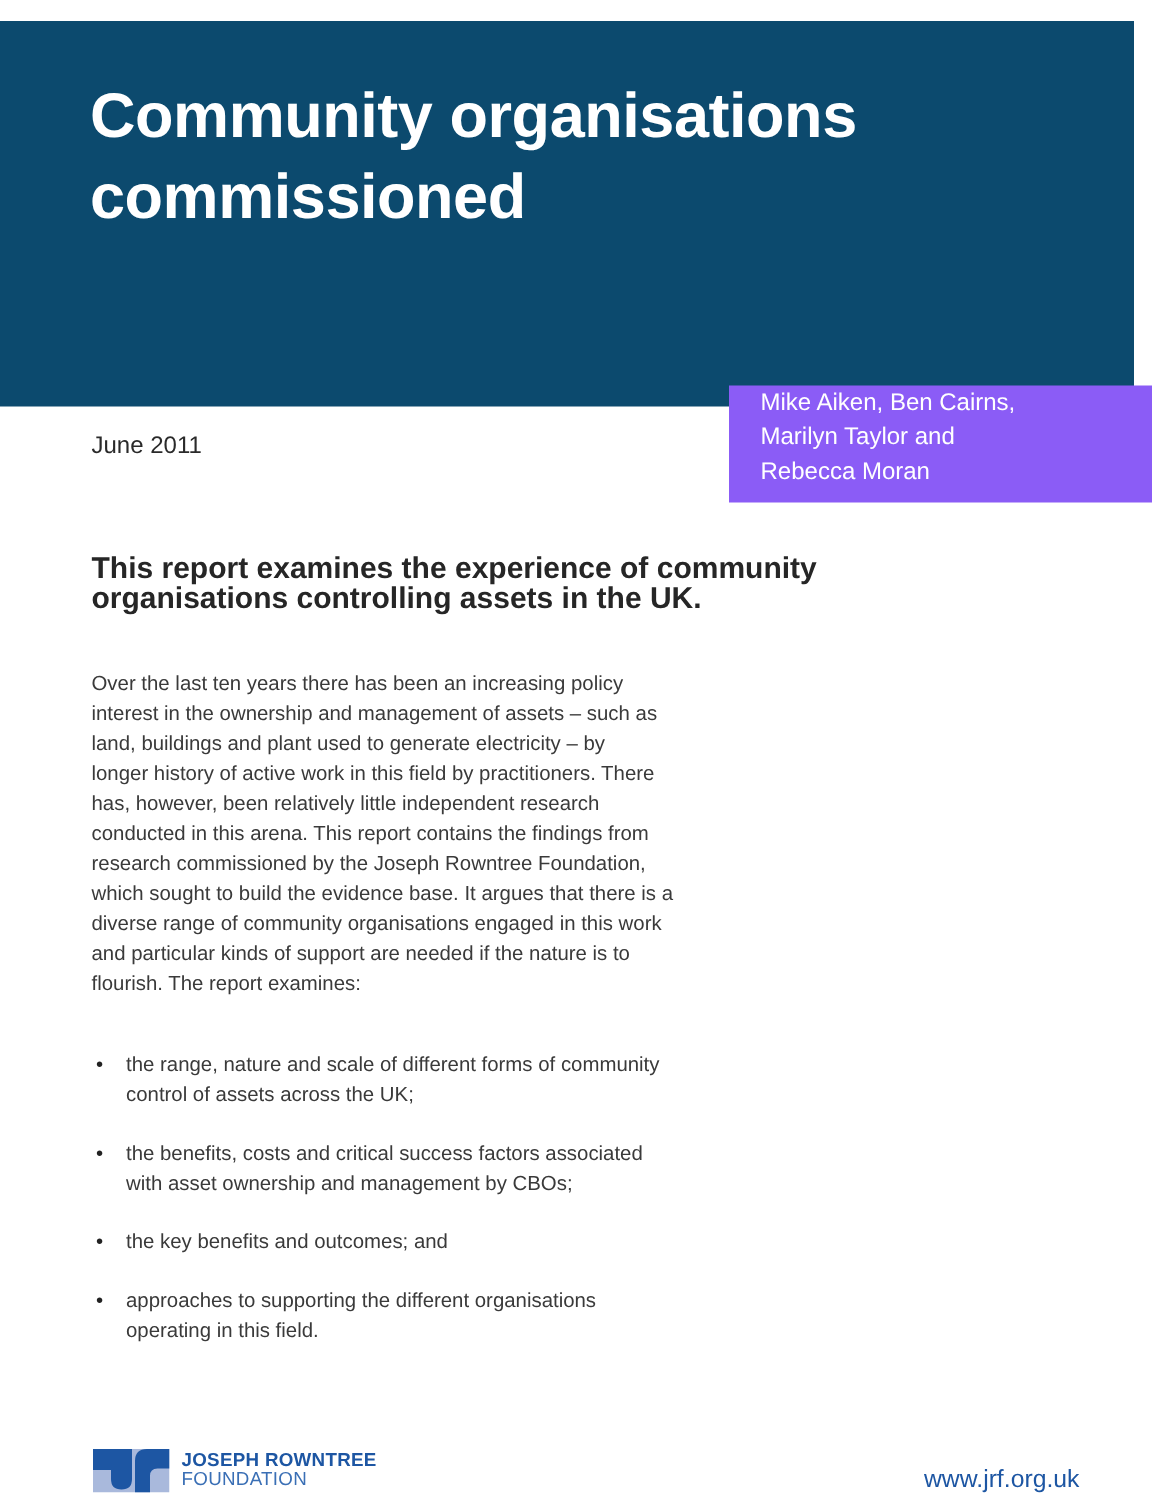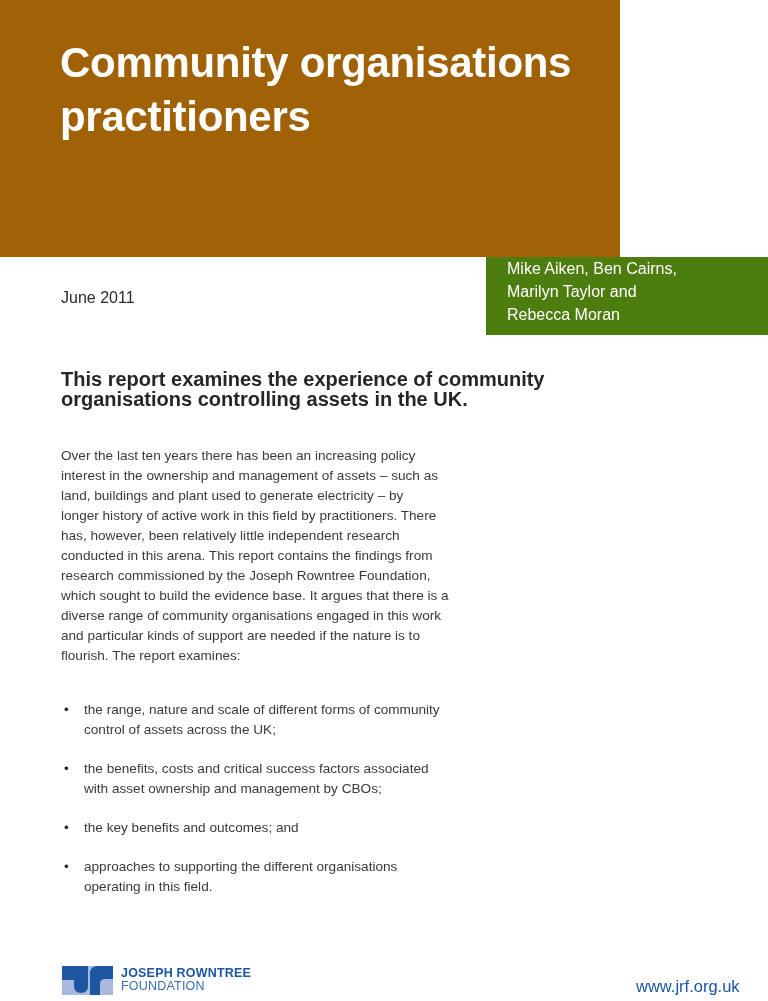--- a/index.html
+++ b/index.html
@@ -9,24 +9,24 @@
     body {
       width: 768px;
       height: 1001px;
       position: relative;
       overflow: hidden;
       background: #ffffff;
       font-family: "Liberation Sans", sans-serif;
     }
     .header {
       position: absolute;
-      left: 0; top: 0;
-      width: 620px;
+      left: 0; top: 14px;
+      width: 756px;
       height: 257px;
-      background: #a16207;
+      background: #0c4a6e;
     }
     .title {
       position: absolute;
       left: 60px;
       top: 36px;
       width: 600px;
       margin: 0;
       font-family: "Liberation Sans", sans-serif;
       font-weight: bold;
       font-size: 42px;
@@ -34,21 +34,21 @@
       color: #ffffff;
       letter-spacing: -0.3px;
     }
     .title .line { display: block; white-space: nowrap; }
     .author-box {
       position: absolute;
       left: 486px;
       top: 257px;
       width: 282px;
       height: 78px;
-      background: #4d7c0f;
+      background: #8b5cf6;
     }
     .authors {
       position: absolute;
       left: 21px;
       top: 0px;
       margin: 0;
       font-size: 16px;
       line-height: 23px;
       color: #ffffff;
     }
@@ -135,35 +135,35 @@
       color: #1d56a3;
       letter-spacing: 0.2px;
     }
     .logo-text .org2 {
       display: block;
       color: #3a6fb5;
       letter-spacing: 0.2px;
     }
     .url {
       position: absolute;
-      left: 636px;
+      left: 616px;
       top: 977px;
       font-size: 16.5px;
       color: #1d56a3;
       white-space: nowrap;
       text-decoration: none;
     }
   </style>
 </head>
 <body>
 
 <div class="header">
   <h1 class="title">
     <span class="line">Community organisations</span>
-    <span class="line">practitioners</span>
+    <span class="line">commissioned</span>
   </h1>
 </div>
 
 <div class="author-box">
   <p class="authors">
     <span class="line">Mike Aiken, Ben Cairns,</span>
     <span class="line">Marilyn Taylor and</span>
     <span class="line">Rebecca Moran</span>
   </p>
 </div>

